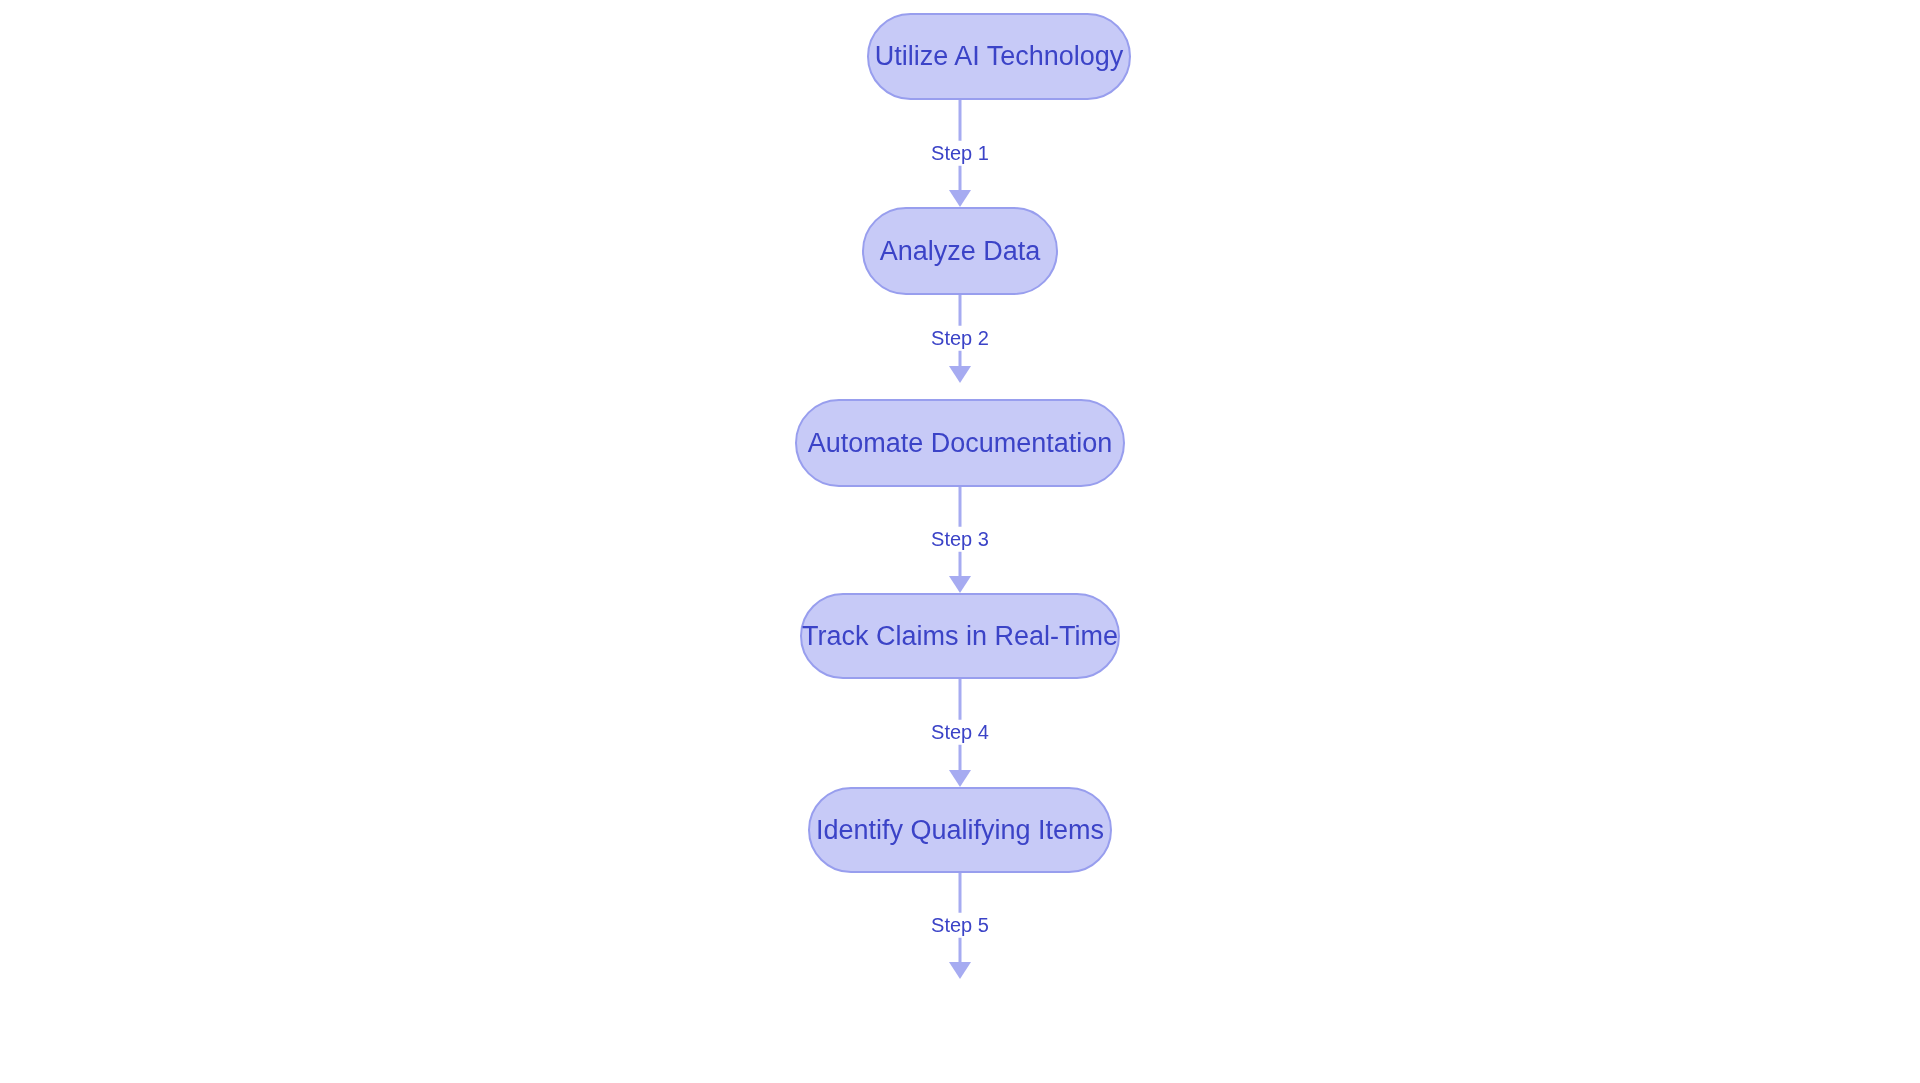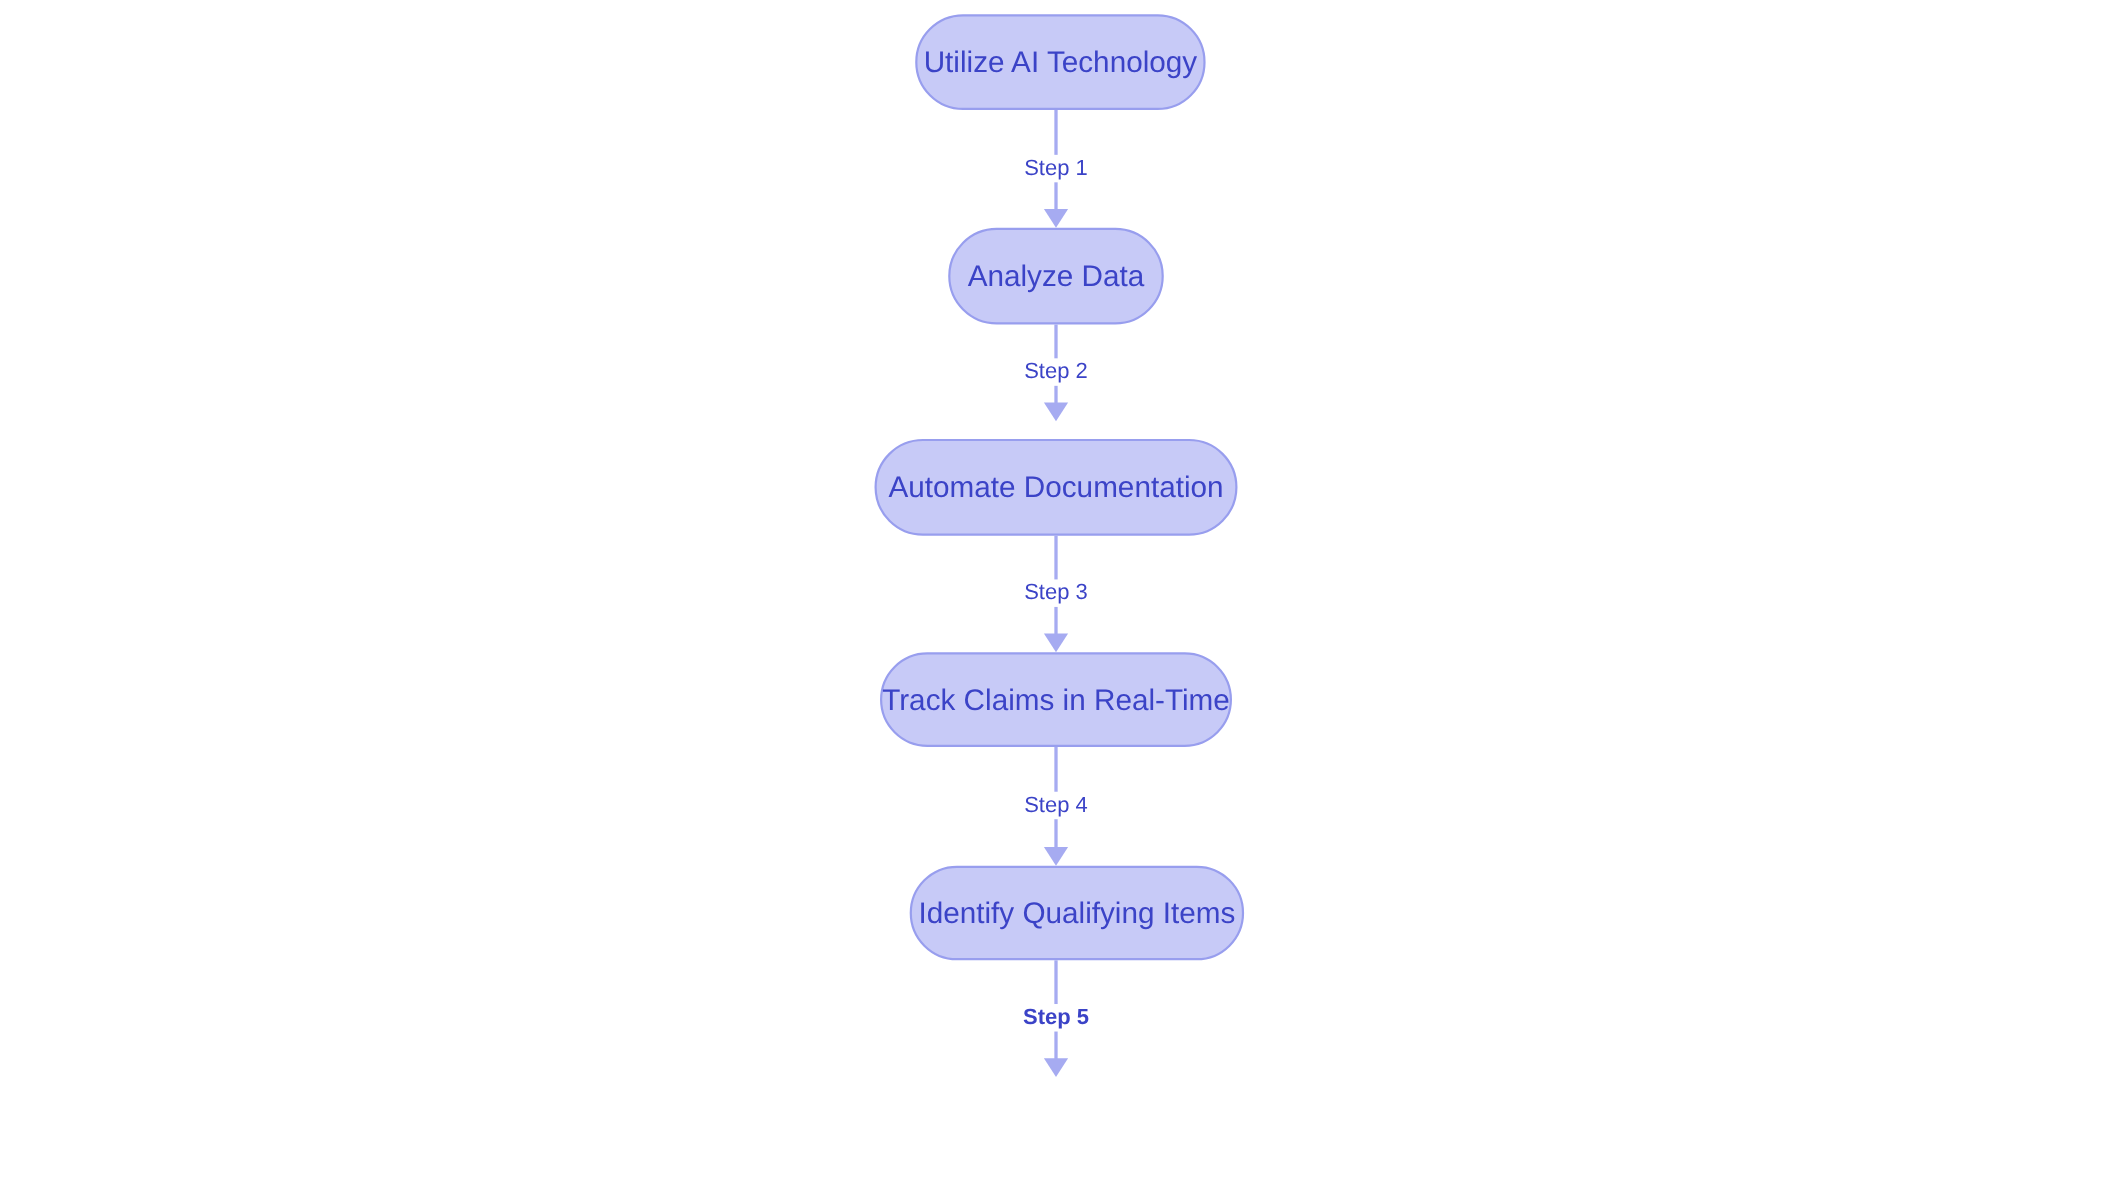--- a/index.html
+++ b/index.html
@@ -70,21 +70,21 @@
     line-height: 1.15;
     padding: 1px 8px;
     white-space: nowrap;
   }
 </style>
 </head>
 <body>
 
 <div class="canvas">
 
-  <div class="flow-node" style="left:832px; top:13px; width:264px; height:87px;">
+  <div class="flow-node" style="left:867px; top:13px; width:264px; height:87px;">
     <span>Utilize AI Technology</span>
   </div>
 
   <div class="connector" style="top:100px; height:107px;">
     <div class="line"></div>
     <div class="arrowhead"></div>
     <div class="edge-label">Step 1</div>
   </div>
 
   <div class="flow-node" style="left:862px; top:207px; width:196px; height:88px;text-align:right;">
@@ -110,24 +110,24 @@
   <div class="flow-node" style="left:800px; top:593px; width:320px; height:86px;">
     <span>Track Claims in Real-Time</span>
   </div>
 
   <div class="connector" style="top:679px; height:108px;">
     <div class="line"></div>
     <div class="arrowhead"></div>
     <div class="edge-label">Step 4</div>
   </div>
 
-  <div class="flow-node" style="left:827px; top:787px; width:304px; height:86px;">
+  <div class="flow-node" style="left:808px; top:787px; width:304px; height:86px;">
     <span>Identify Qualifying Items</span>
   </div>
 
-  <div class="connector" style="top:873px; height:106px;font-weight:bold;">
+  <div class="connector" style="top:873px; height:106px;">
     <div class="line"></div>
     <div class="arrowhead"></div>
     <div class="edge-label">Step 5</div>
   </div>
 
 
 </div>
 
 </body></html>

